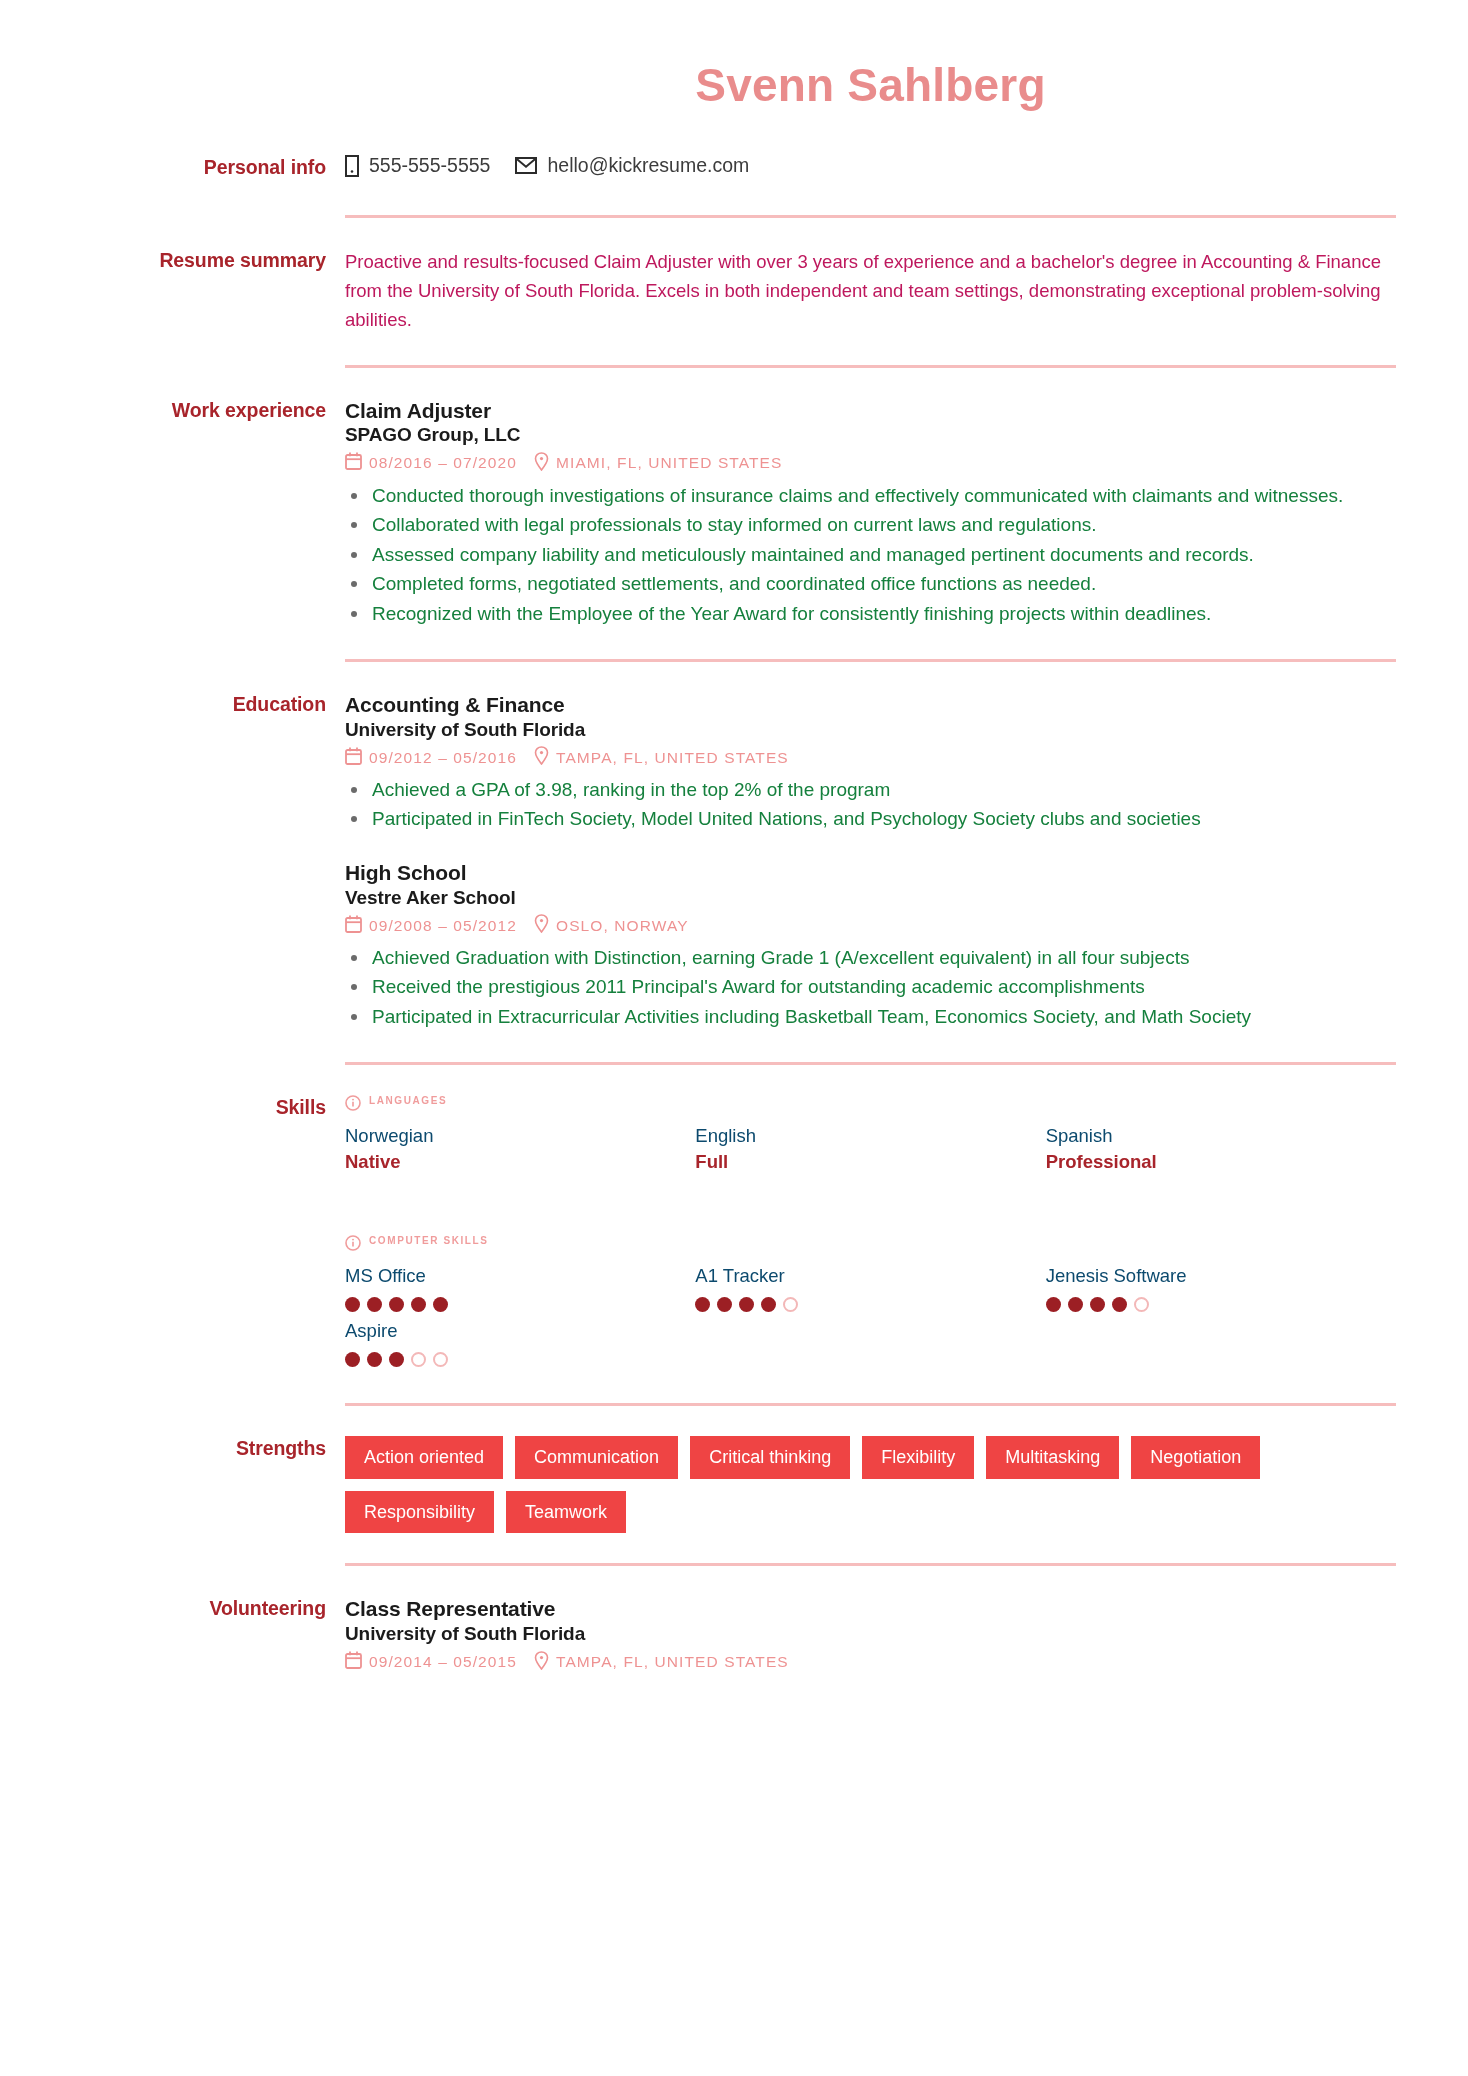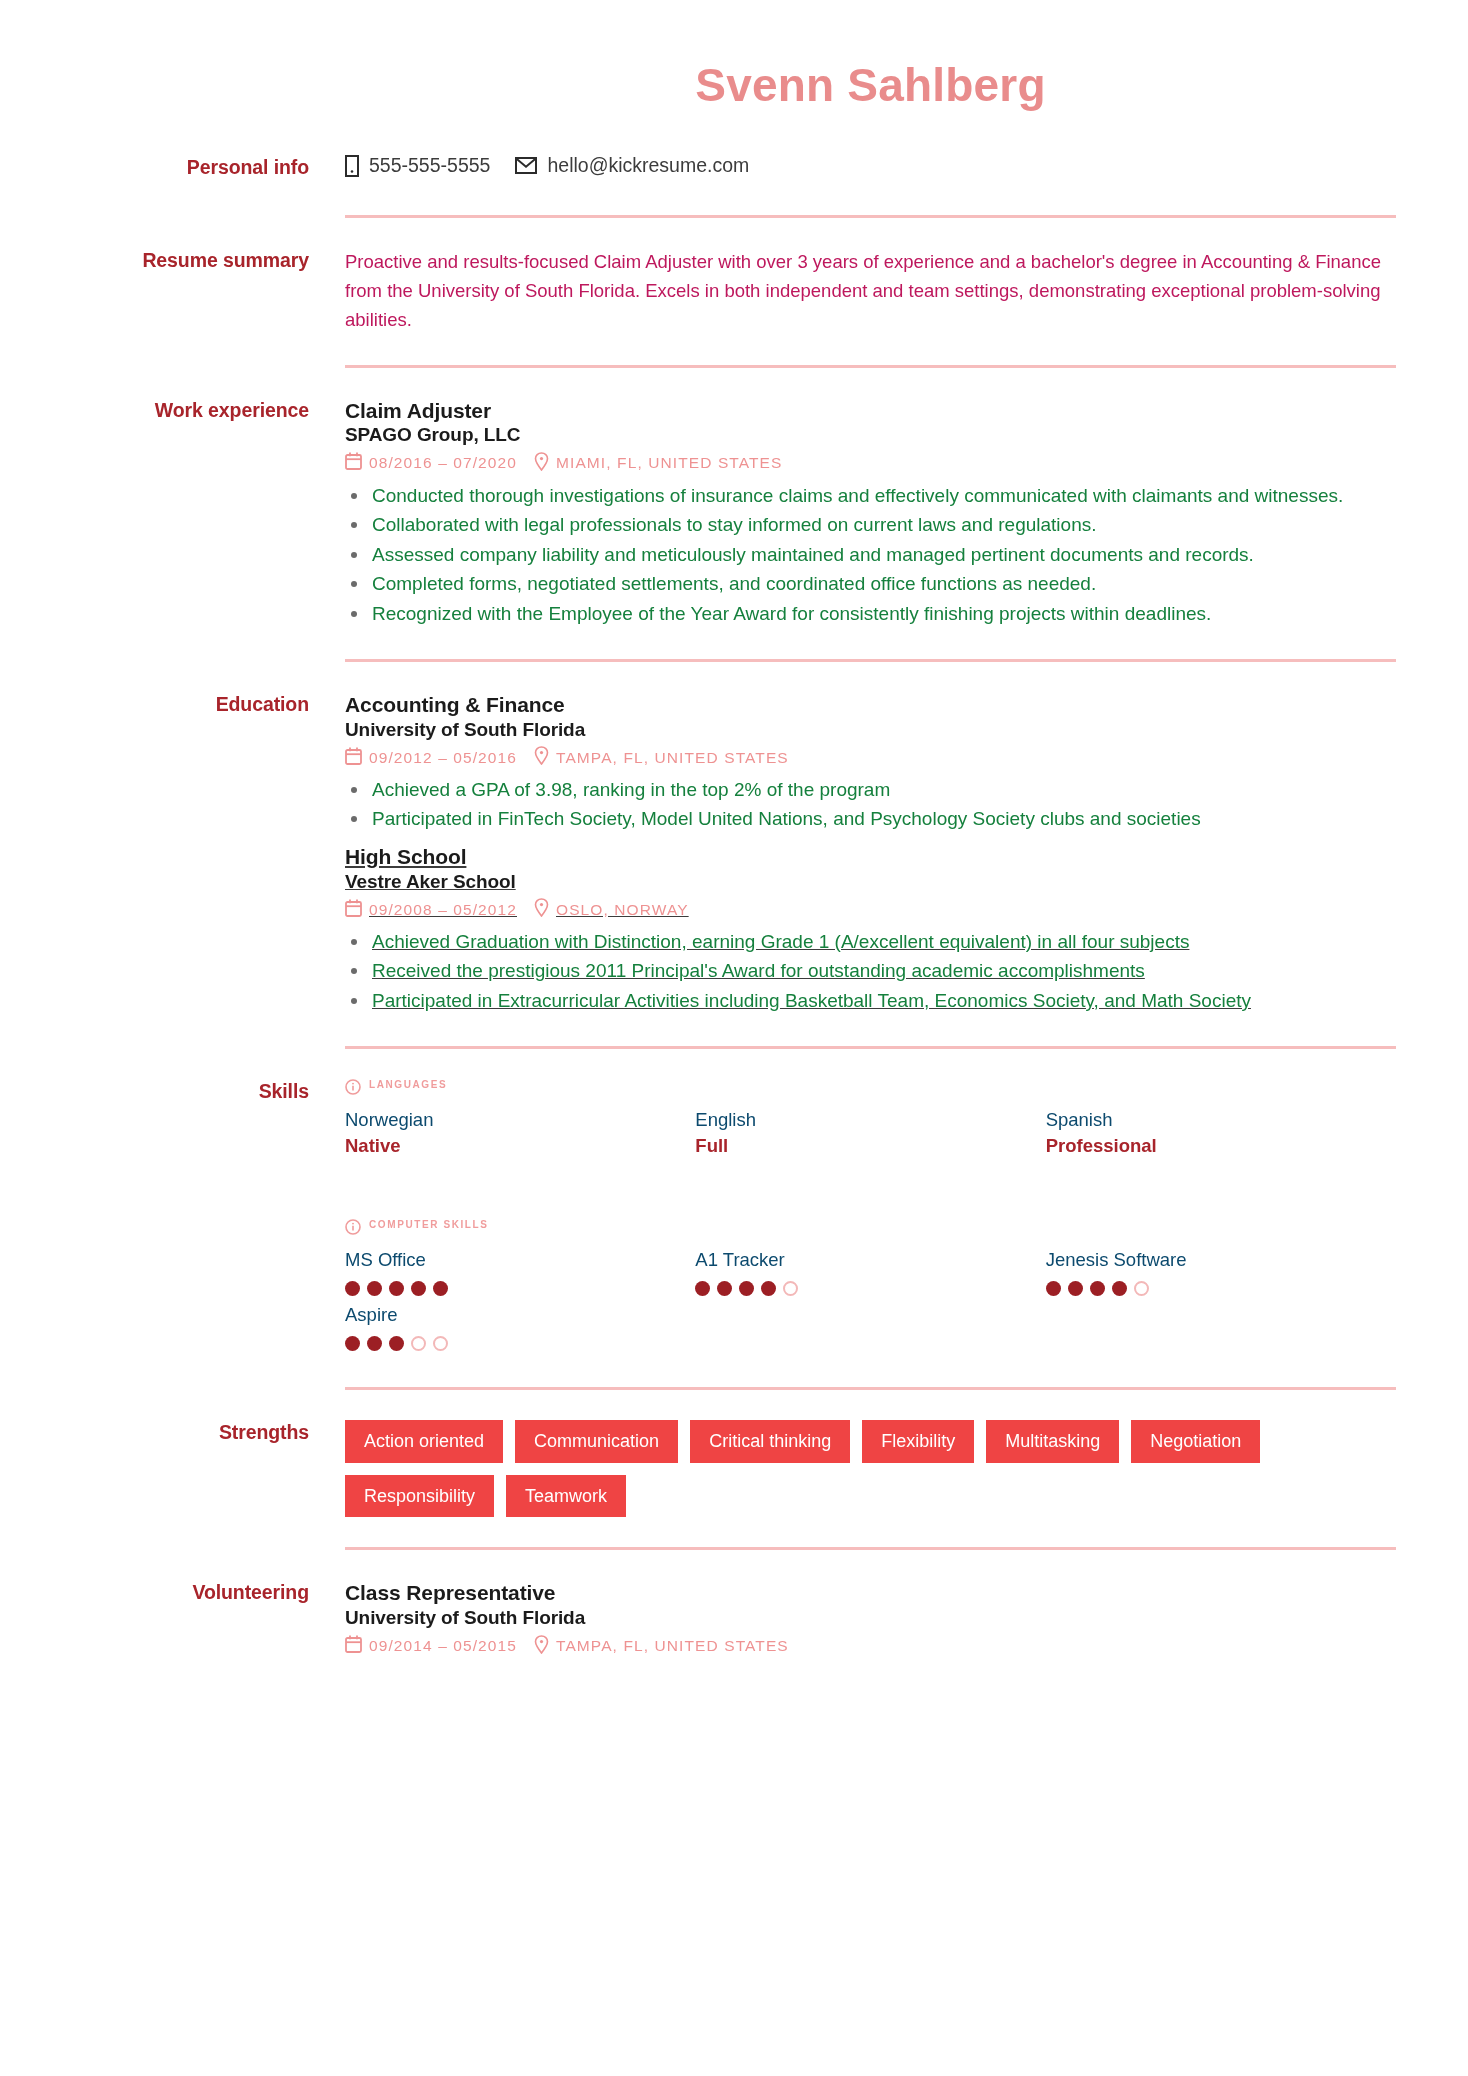--- a/index.html
+++ b/index.html
@@ -39,21 +39,21 @@
   
   .section {
     display: flex;
     align-items: flex-start;
     width: 100%;
   }
   .label-col {
     width: 273px;
     flex: 0 0 273px;
     text-align: right;
-    padding-right: 36px;
+    padding-right: 19px;
     color: #A8242B;
     font-weight: bold;
     font-size: 19.5px;
     letter-spacing: -0.1px;
     line-height: 1.25;
   }
   .content-col {
     flex: 1 1 auto;
     min-width: 0;
     position: relative;
@@ -86,21 +86,21 @@
 
   
   .summary-text {
     font-size: 18.5px;
     line-height: 1.56;
     color: #be185d;
     max-width: 1046px;
   }
 
   
-  .entry + .entry { margin-top: 10px; text-decoration: underline; }
+  .entry + .entry { margin-top: 26px; }
   .entry-title {
     font-size: 21px;
     font-weight: bold;
     color: #1b1b1b;
     line-height: 1.22;
     letter-spacing: -0.1px;
   }
   .entry-org {
     font-size: 19px;
     font-weight: bold;

